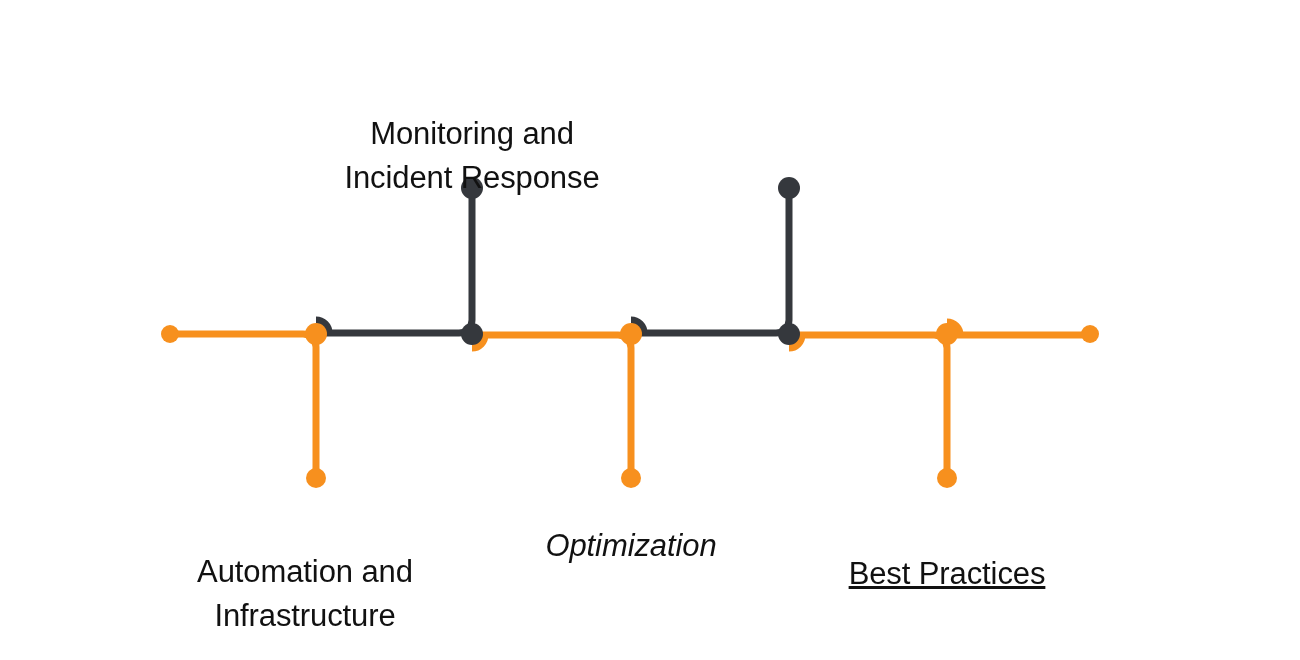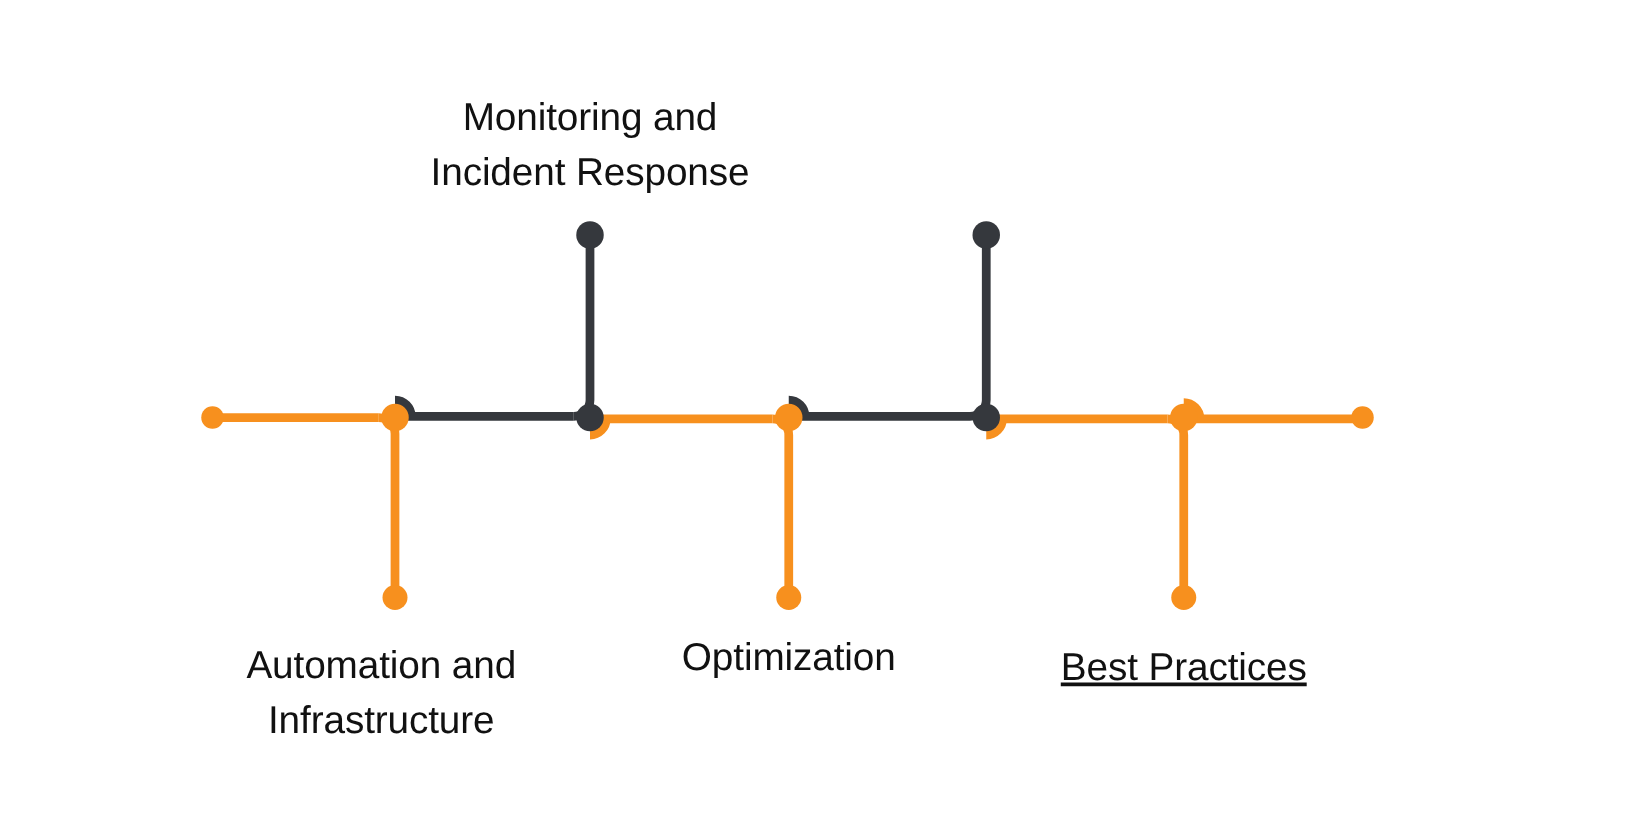--- a/index.html
+++ b/index.html
@@ -29,20 +29,21 @@
   .node-label {
     position: absolute;
     text-align: center;
     color: #111111;
     font-family: "Liberation Sans", sans-serif;
     font-size: 31px;
     line-height: 44px;
     font-weight: 400;
     letter-spacing: -0.1px;
     white-space: pre-line;
+    margin-top: 40px;
   }
 </style>
 </head>
 <body>
 
 <div id="canvas">
 
   <svg id="wires" viewBox="0 0 1300 660">
 
     <path d="M 170 334 L 303 334" fill="none" stroke="#F7901E" stroke-width="7" stroke-linecap="butt"></path>
@@ -83,17 +84,17 @@
     <circle cx="947" cy="334" r="11" fill="#F7901E"></circle>
   </svg>
 
   <div class="node-label" style="left:272px; top:72px; width:400px;">Monitoring and
 Incident Response</div>
 
 
   <div class="node-label" style="left:105px; top:510px; width:400px;">Automation and
 Infrastructure</div>
 
-  <div class="node-label" style="left:431px; top:504px; width:400px;">Optimization</div>
+  <div class="node-label" style="left:431px; top:484px; width:400px;font-style:italic;">Optimization</div>
 
   <div class="node-label" style="left:747px; top:512px; width:400px;text-decoration:underline;">Best Practices</div>
 
 </div>
 
 </body></html>

